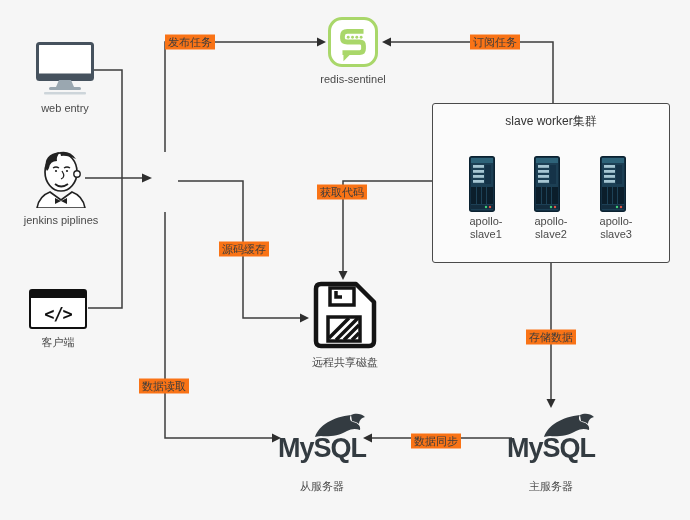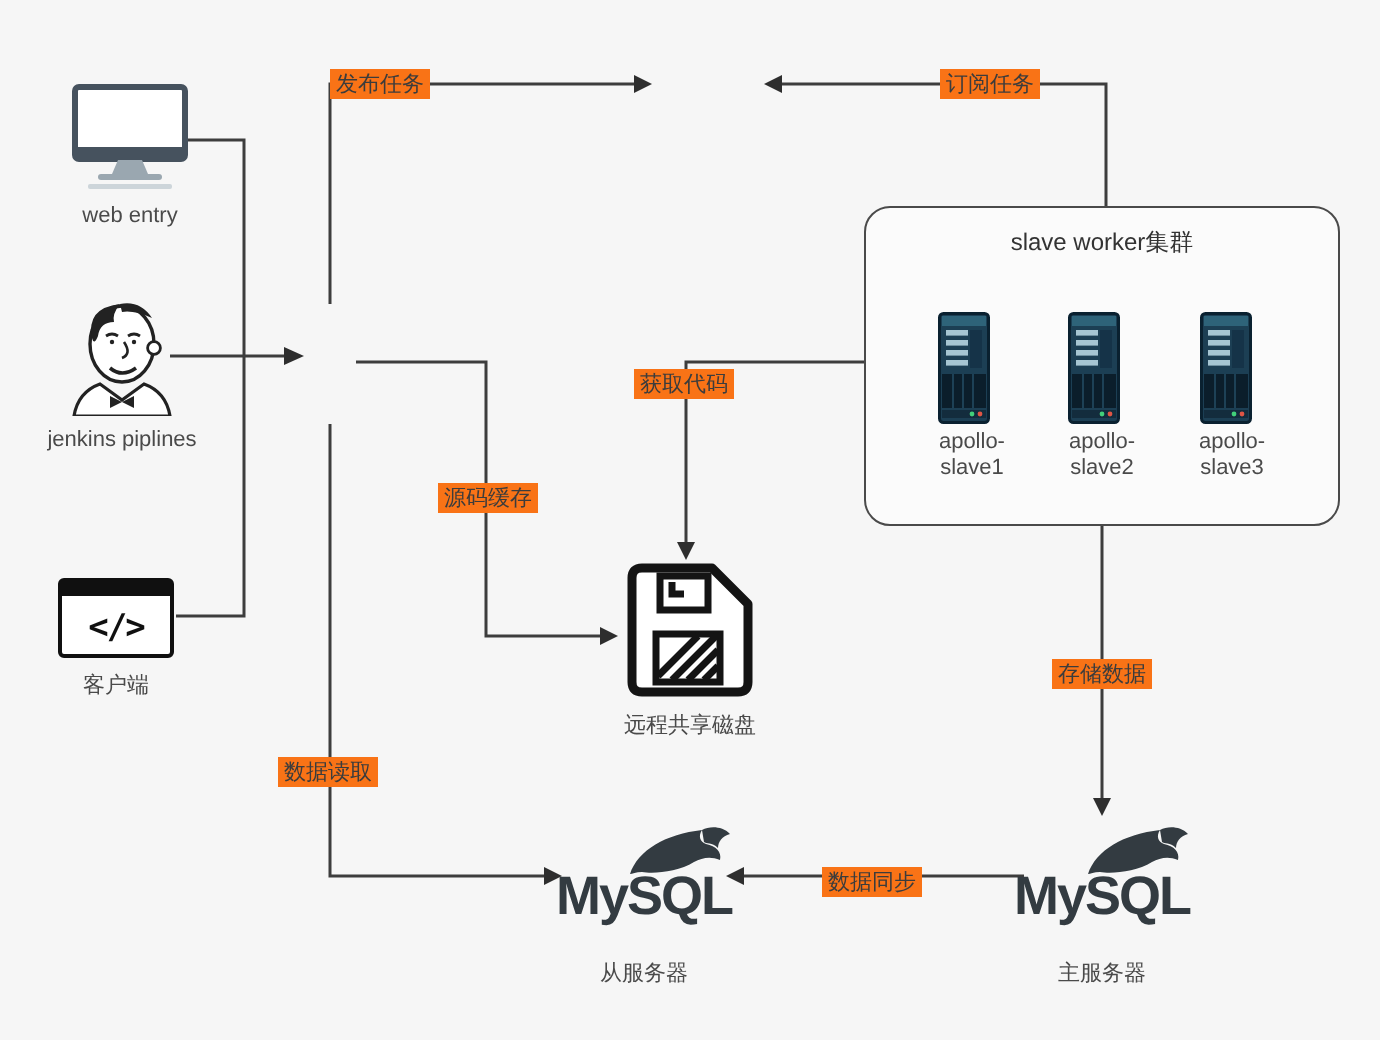--- a/index.html
+++ b/index.html
@@ -15,21 +15,21 @@
                box-sizing:border-box;position:relative;}
   .code-window .bar{height:7px;background:#101010;}
   .code-window .code{position:absolute;left:0;right:0;top:9px;bottom:0;display:flex;align-items:center;
                      justify-content:center;font-family:"DejaVu Sans Mono",monospace;font-weight:bold;
                      font-size:17px;color:#101010;letter-spacing:-1px;}
   
   .redis-box{width:50px;height:50px;background:#ffffff;border:3px solid #a9d76a;border-radius:14px;
              box-sizing:border-box;display:flex;align-items:center;justify-content:center;}
   
   .cluster{position:absolute;left:432px;top:103px;width:238px;height:160px;border:1.5px solid #4a4a4a;
-           border-radius:13px;background:#fbfbfb;box-sizing:border-box;z-index:2;}
+           border-radius:3px;background:#fbfbfb;box-sizing:border-box;z-index:2;}
   .cluster-title{text-align:center;font-size:12px;color:#333;margin-top:9px;}
   .server-row{display:flex;justify-content:center;gap:32px;margin-top:26px;}
   .server-item{display:flex;flex-direction:column;align-items:flex-start;}
   .server-item .node-label{margin-top:3px;line-height:13px;}
   
   .mysql-logo{position:relative;width:90px;height:54px;}
   .mysql-label{margin-top:14px;}
   
   .watermark{position:absolute;left:14px;top:470px;width:220px;height:44px;z-index:0;}
   .wm-v{position:absolute;left:2px;top:1px;width:13px;height:41px;background:#dbe9dd;}
@@ -107,20 +107,33 @@
 
   <div class="node" style="left:28px;top:289px;width:60px;">
     <div class="code-window">
       <div class="bar"></div>
       <div class="code">&lt;/&gt;</div>
     </div>
     <div class="node-label">客户端</div>
   </div>
 
 
+  <div class="node" style="left:322px;top:17px;width:62px;">
+    <div class="redis-box">
+      <svg width="44" height="44" viewBox="0 0 46 46">
+        <path d="M34 12 H17 Q12 12 12 17 V19 Q12 23 17 23 H30 Q34 23 34 27 V30 Q34 34 30 34 H12" fill="none" stroke="#a9d76a" stroke-width="5" stroke-linejoin="round"></path>
+        <path d="M13 36 L13 43 L20 36 Z" fill="#a9d76a"></path>
+        <circle cx="18" cy="18" r="1.5" fill="#a9d76a"></circle>
+        <circle cx="22.5" cy="18" r="1.5" fill="#a9d76a"></circle>
+        <circle cx="27" cy="18" r="1.5" fill="#a9d76a"></circle>
+        <circle cx="31.5" cy="18" r="1.5" fill="#a9d76a"></circle>
+      </svg>
+    </div>
+    <div class="node-label">redis-sentinel</div>
+  </div>
 
   <div class="cluster">
     <div class="cluster-title">slave worker集群</div>
     <div class="server-row">
       <div class="server-item">
         <svg width="26" height="56" viewBox="0 0 26 56">
           <rect x="0.75" y="0.75" width="24.5" height="54.5" rx="2" fill="#1c3f54" stroke="#0a2130" stroke-width="1.5"></rect>
           <rect x="2" y="2" width="22" height="5" fill="#2e6379"></rect>
           <rect x="16" y="9" width="6" height="19" fill="#153348"></rect>
           <rect x="4" y="9" width="11" height="2.8" fill="#a6c6d3"></rect>

